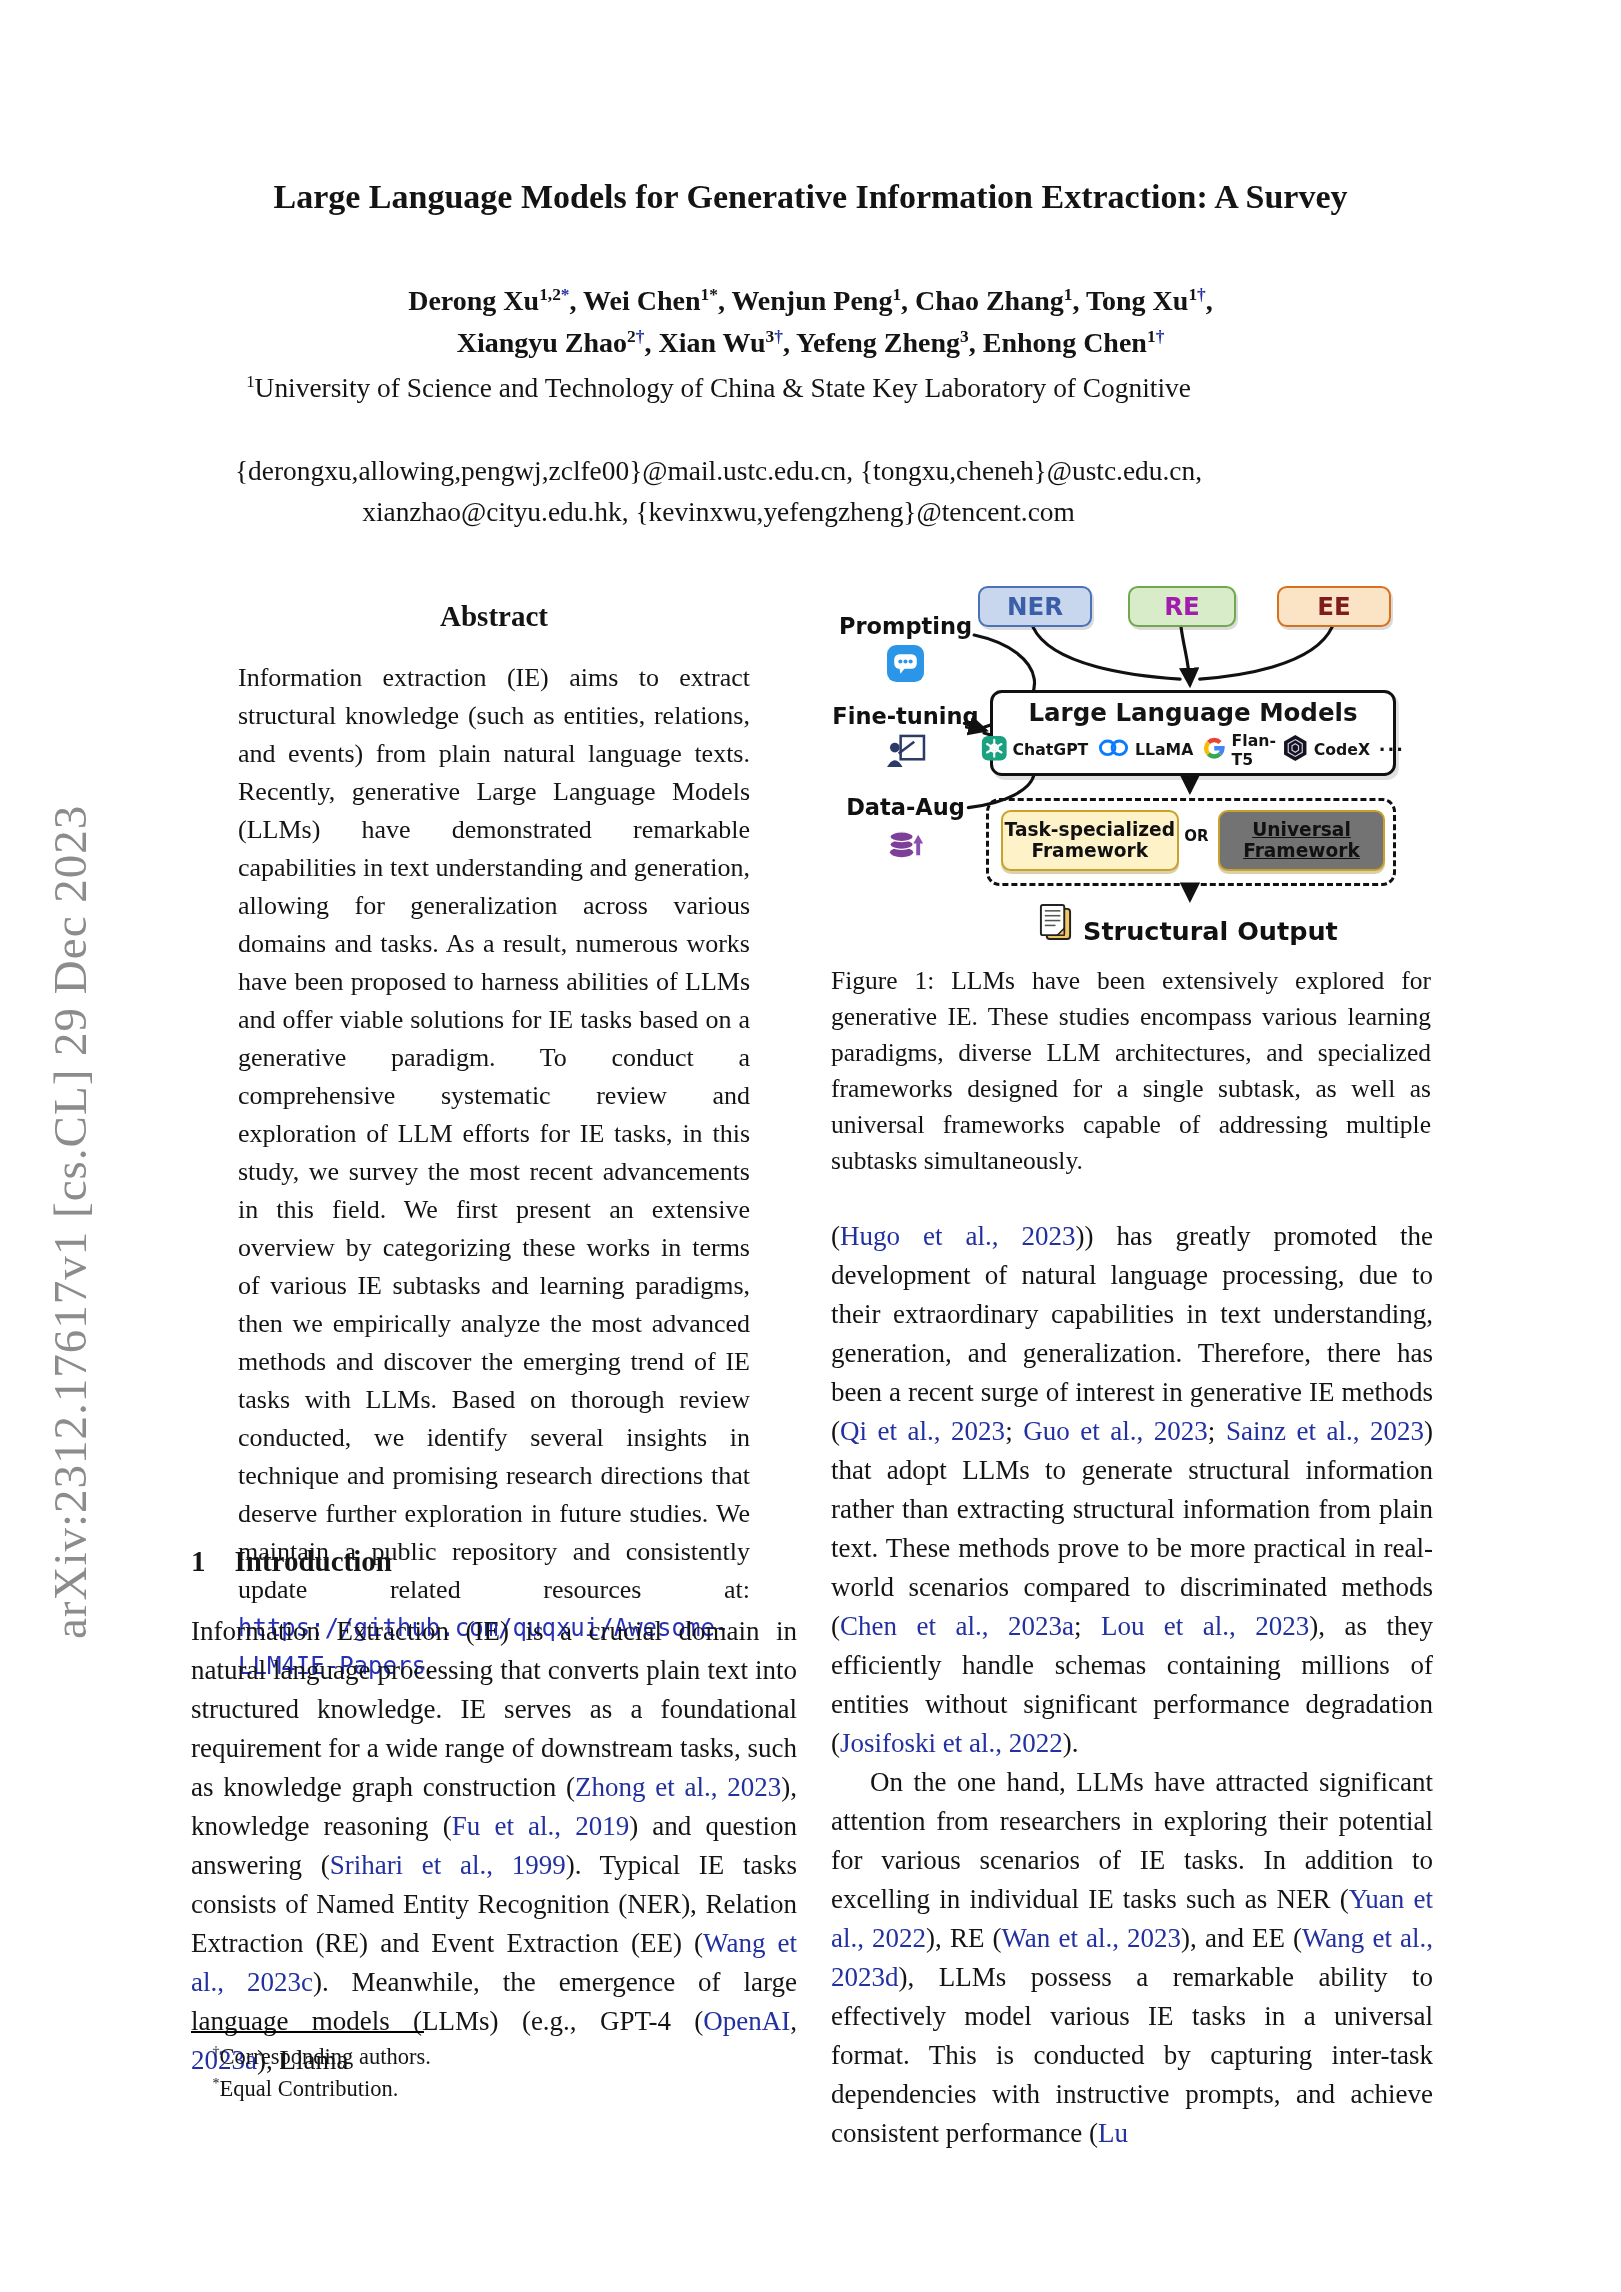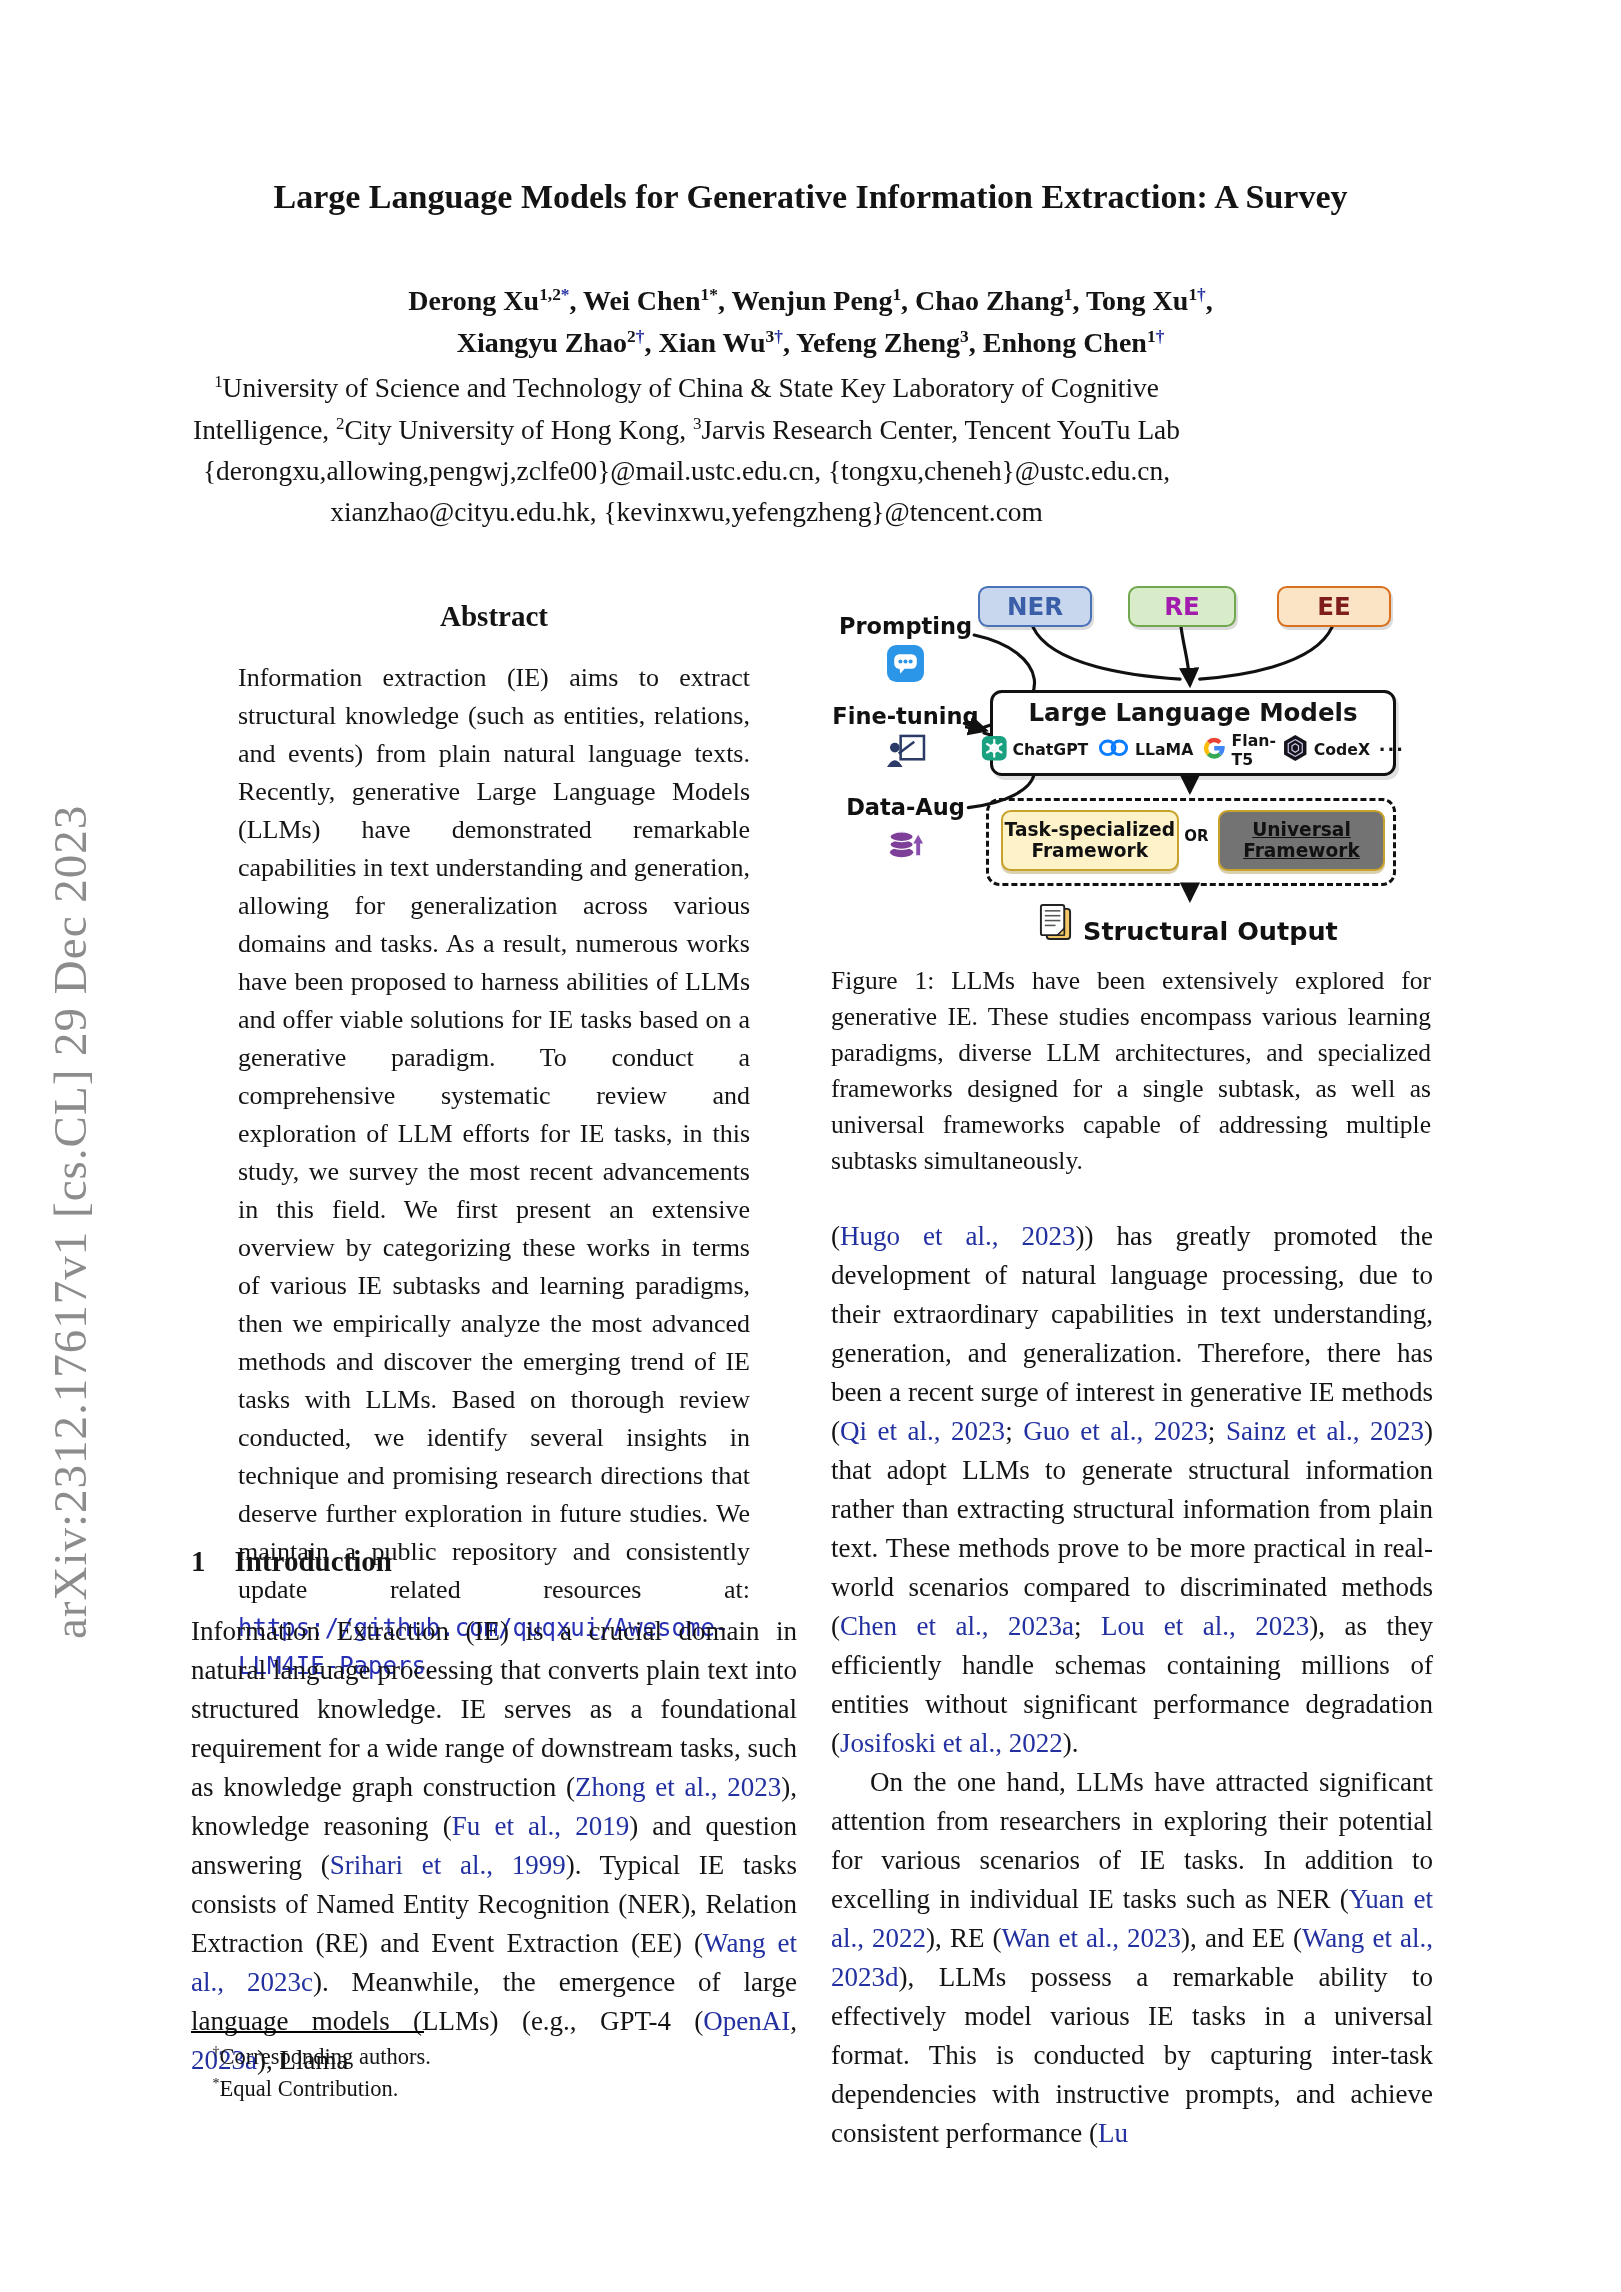--- a/index.html
+++ b/index.html
@@ -7,21 +7,21 @@
         font-family:"Liberation Serif",serif;color:#141414;}
   .abs{position:absolute;}
 
   
   .watermark{position:absolute;left:43px;top:1639px;transform:rotate(-90deg);transform-origin:0 0;
              white-space:nowrap;font-size:47px;color:var(--watermark,#8c8c8c);letter-spacing:1px;}
 
   
   .title{left:0;top:178px;width:1621px;text-align:center;font-size:34px;font-weight:bold;}
   .authors{left:0;width:1621px;text-align:center;font-size:28px;font-weight:bold;}
-  .affil{left:0;width:1373px;text-align:center;font-size:27.4px;}
+  .affil{left:0;width:1373px;text-align:center;font-size:27.4px;padding-left:32px;}
   .sup{vertical-align:super;font-size:62%;line-height:0;}
   .supb{color:var(--citation,#2230a0);}
   .b{font-weight:bold;}
 
   
   .abstract-heading{left:191px;top:600px;width:606px;text-align:center;font-size:29px;font-weight:bold;}
   .abstract-body{left:238px;top:659px;width:512px;font-size:26px;line-height:38px;text-align:justify;}
   .section-heading{left:191px;top:1545px;width:606px;font-size:29px;font-weight:bold;}
   .section-heading .gap{margin-left:29px;}
   .intro-para{left:191px;top:1612px;width:606px;font-size:27px;line-height:39px;text-align:justify;}
@@ -73,21 +73,20 @@
   <div class="watermark">
     <span>arXiv:2312.17617v1  [cs.CL]  29 Dec 2023</span>
   </div>
 
   <div class="abs title">Large Language Models for Generative Information Extraction: A Survey</div>
 
   <div class="abs authors" style="top:285px;"><span class="b">Derong Xu</span><span class="sup">1,2</span><span class="sup supb">*</span><span class="b">, </span><span class="b">Wei Chen</span><span class="sup">1</span><span class="sup">*</span><span class="b">, </span><span class="b">Wenjun Peng</span><span class="sup">1</span><span class="b">, </span><span class="b">Chao Zhang</span><span class="sup">1</span><span class="b">, </span><span class="b">Tong Xu</span><span class="sup">1</span><span class="sup supb">†</span><span class="b">,</span></div>
   <div class="abs authors" style="top:327px;"><span class="b">Xiangyu Zhao</span><span class="sup">2</span><span class="sup supb">†</span><span class="b">, </span><span class="b">Xian Wu</span><span class="sup">3</span><span class="sup supb">†</span><span class="b">, </span><span class="b">Yefeng Zheng</span><span class="sup">3</span><span class="b">, </span><span class="b">Enhong Chen</span><span class="sup">1</span><span class="sup supb">†</span></div>
 
   <div class="abs affil" style="top:373px;"><span class="sup">1</span><span>University of Science and Technology of China &amp; State Key Laboratory of Cognitive</span></div>
-  <div class="abs affil" style="top:415px;"><span>Intelligence, </span><span class="sup">2</span><span>City University of Hong Kong, </span><span class="sup">3</span><span>Jarvis Research Center, Tencent YouTu Lab</span></div>
   <div class="abs affil" style="top:456px;"><span>{derongxu,allowing,pengwj,zclfe00}@mail.ustc.edu.cn, {tongxu,cheneh}@ustc.edu.cn,</span></div>
   <div class="abs affil" style="top:497px;"><span>xianzhao@cityu.edu.hk, {kevinxwu,yefengzheng}@tencent.com</span></div>
 
   <div class="abs abstract-heading">Abstract</div>
   <div class="abs abstract-body"><span>Information extraction (IE) aims to extract structural knowledge (such as entities, relations, and events) from plain natural language texts. Recently, generative Large Language Models (LLMs) have demonstrated remarkable capabilities in text understanding and generation, allowing for generalization across various domains and tasks. As a result, numerous works have been proposed to harness abilities of LLMs and offer viable solutions for IE tasks based on a generative paradigm. To conduct a comprehensive systematic review and exploration of LLM efforts for IE tasks, in this study, we survey the most recent advancements in this field. We first present an extensive overview by categorizing these works in terms of various IE subtasks and learning paradigms, then we empirically analyze the most advanced methods and discover the emerging trend of IE tasks with LLMs. Based on thorough review conducted, we identify several insights in technique and promising research directions that deserve further exploration in future studies. We maintain a public repository and consistently update related resources at: </span><span class="url">https://github.com/quqxui/Awesome-LLM4IE-Papers</span><span>.</span></div>
 
   <div class="abs section-heading">
     <span>1</span><span class="gap">Introduction</span>
   </div>
   <div class="abs intro-para"><span>Information Extraction (IE) is a crucial domain in natural language processing that converts plain text into structured knowledge. IE serves as a foundational requirement for a wide range of downstream tasks, such as knowledge graph construction (</span><span class="cite">Zhong et al., 2023</span><span>), knowledge reasoning (</span><span class="cite">Fu et al., 2019</span><span>) and question answering (</span><span class="cite">Srihari et al., 1999</span><span>). Typical IE tasks consists of Named Entity Recognition (NER), Relation Extraction (RE) and Event Extraction (EE) (</span><span class="cite">Wang et al., 2023c</span><span>). Meanwhile, the emergence of large language models (LLMs) (e.g., GPT-4 (</span><span class="cite">OpenAI</span><span>, </span><span class="cite">2023a</span><span>), Llama</span></div>

